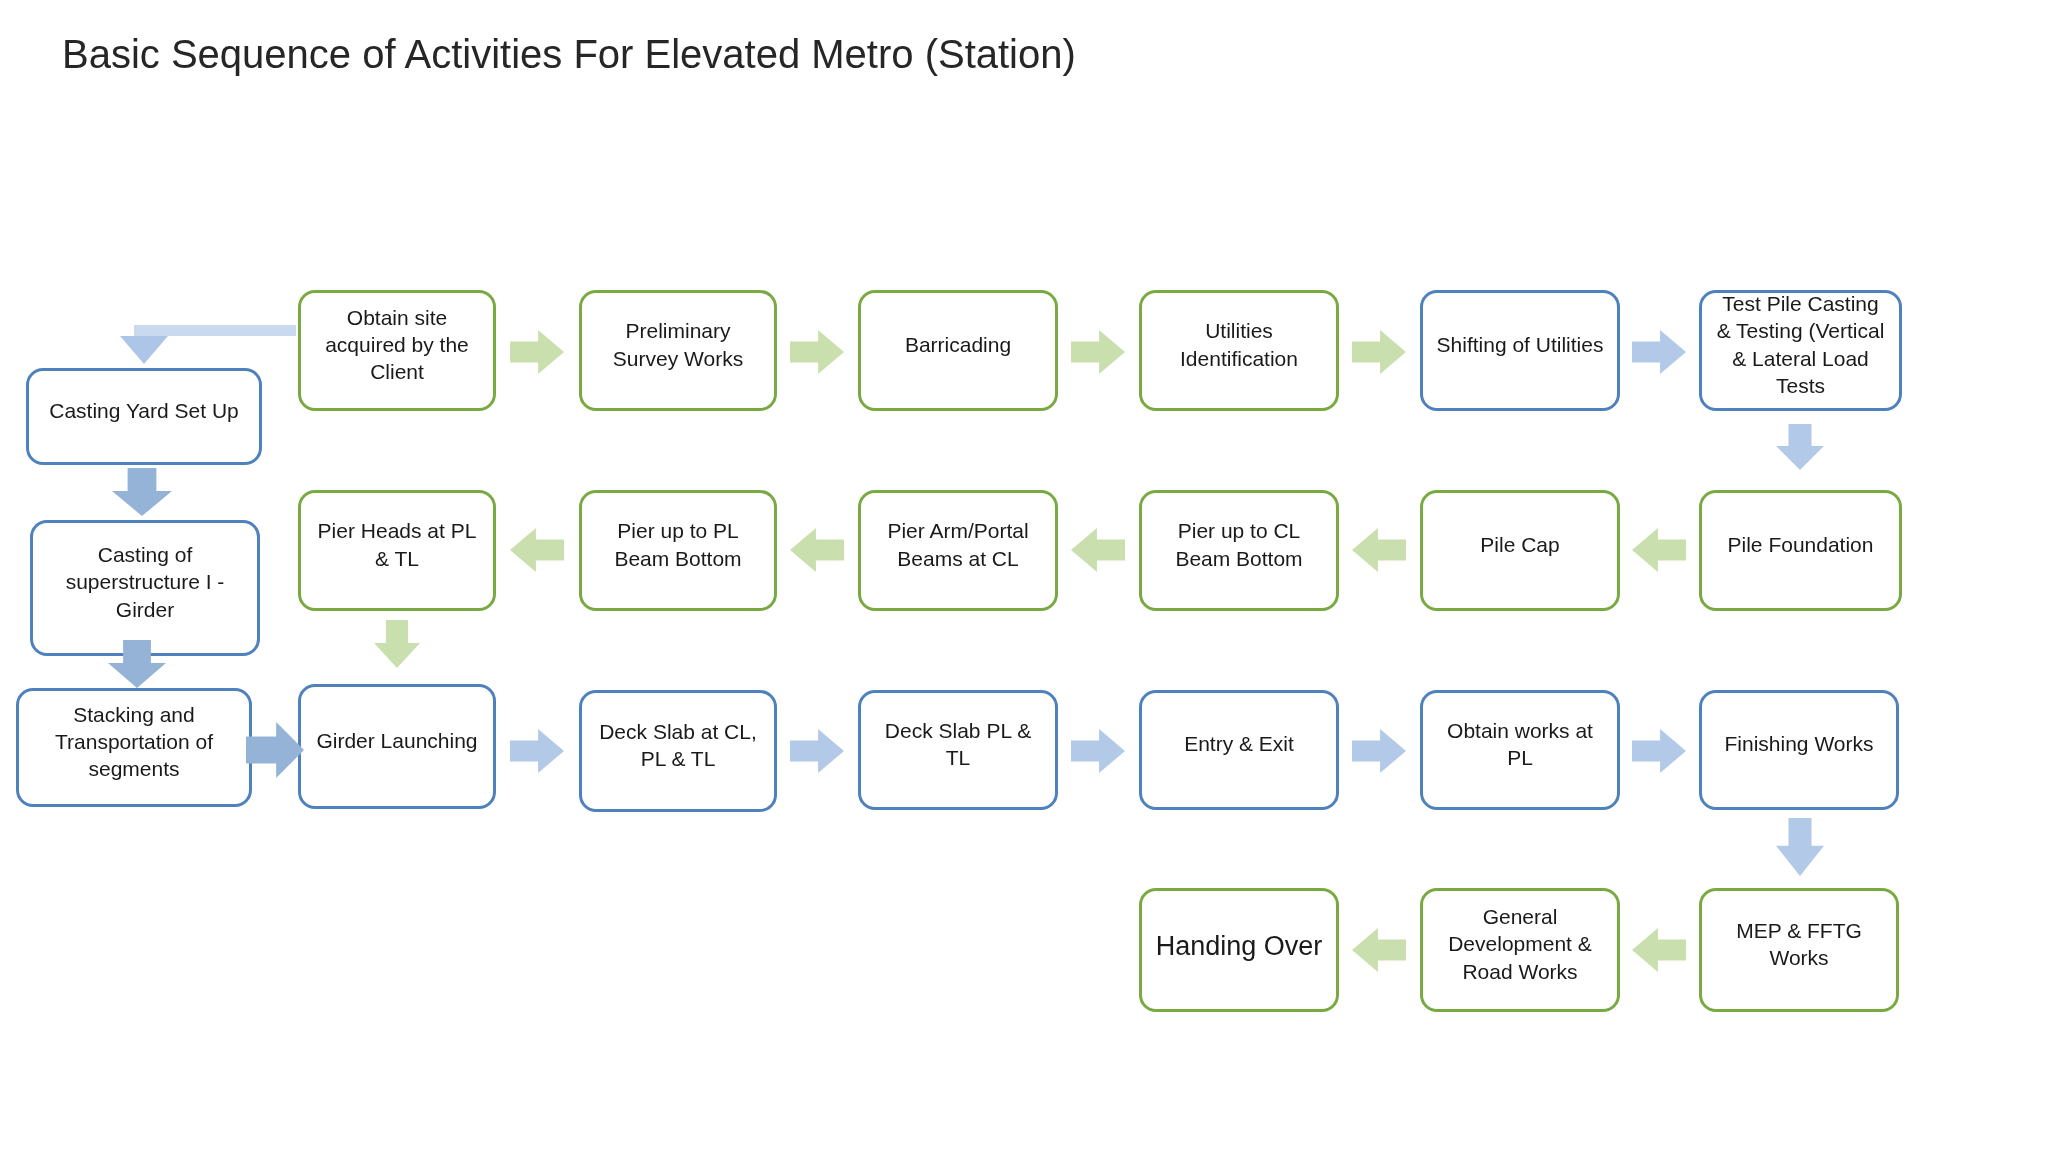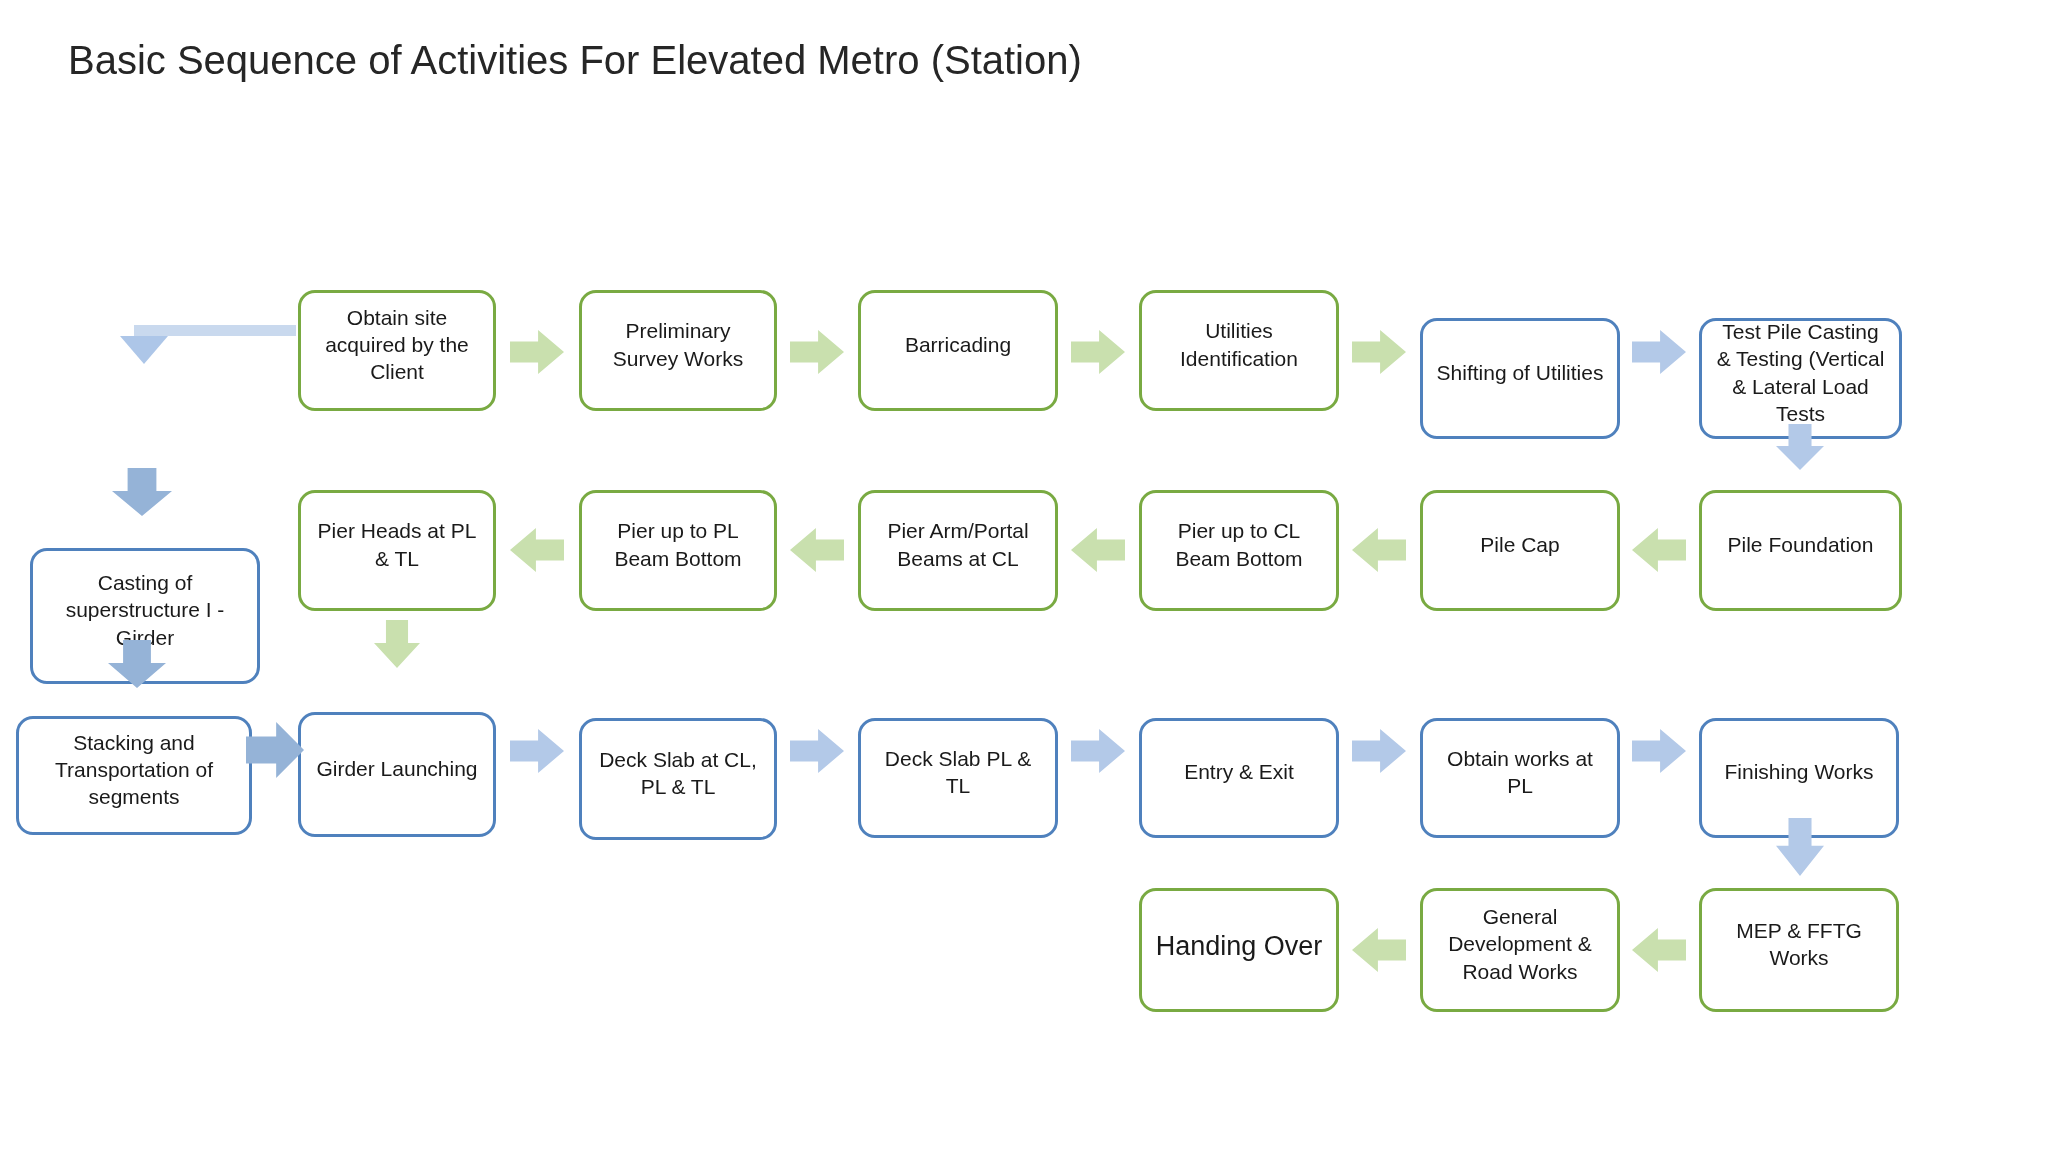--- a/index.html
+++ b/index.html
@@ -7,30 +7,30 @@
     --green-arrow:#c9e0ae; --light-blue-arrow:#b3c9e8; --medium-blue-arrow:#95b3d7;
     --connector-line:#c9d9ee; --connector-head:#adc6e8;
     --text:#1a1a1a; --title-color:#262626;
   }
   html,body{margin:0;padding:0;background:#ffffff;}
   .canvas{
     position:relative;width:2048px;height:1152px;background:#ffffff;overflow:hidden;
     font-family:"Liberation Sans",sans-serif;color:var(--text);
   }
   .title{
-    position:absolute;left:58px;top:28px;margin:10px;
+    position:absolute;left:58px;top:28px;margin:4px;
     font-size:40px;font-weight:300;color:var(--title-color);white-space:nowrap;
   }
   .node{
     position:absolute;box-sizing:border-box;background:#fff;
     display:flex;align-items:center;justify-content:center;text-align:center;
     border-radius:17px;font-size:21px;line-height:1.3;padding:4px 12px 16px 12px;
   }
   .node.g{border:3px solid var(--green-border);}
-  .node.b{border:3px solid var(--blue-border);margin-top:28px;}
+  .node.b{border:3px solid var(--blue-border);}
   .node.lg{font-size:27px;padding-bottom:10px;}
   .ar{position:absolute;}
   .ar.green{background:var(--green-arrow);}
   .ar.blue{background:var(--light-blue-arrow);}
   .ar.mblue{background:var(--medium-blue-arrow);}
   .ar.right{clip-path:polygon(0 26%,52% 26%,52% 0,100% 50%,52% 100%,52% 74%,0 74%);}
   .ar.left{clip-path:polygon(100% 26%,48% 26%,48% 0,0 50%,48% 100%,48% 74%,100% 74%);}
   .ar.down{clip-path:polygon(26% 0,74% 0,74% 48%,100% 48%,50% 100%,0 48%,26% 48%);}
   .connector-bar{position:absolute;background:var(--connector-line);}
   .connector-head{position:absolute;background:var(--connector-head);clip-path:polygon(0 0,100% 0,50% 100%);}
@@ -48,20 +48,21 @@
   <div class="node b" style="left:1420px;top:290px;width:200px;height:121px">Shifting of Utilities</div>
   <div class="node b" style="left:1699px;top:290px;width:203px;height:121px">Test Pile Casting &amp; Testing (Vertical &amp; Lateral Load Tests</div>
 
   <div class="node g" style="left:298px;top:490px;width:198px;height:121px">Pier Heads at PL &amp; TL</div>
   <div class="node g" style="left:579px;top:490px;width:198px;height:121px">Pier up to PL Beam Bottom</div>
   <div class="node g" style="left:858px;top:490px;width:200px;height:121px">Pier Arm/Portal Beams at CL</div>
   <div class="node g" style="left:1139px;top:490px;width:200px;height:121px">Pier up to CL Beam Bottom</div>
   <div class="node g" style="left:1420px;top:490px;width:200px;height:121px">Pile Cap</div>
   <div class="node g" style="left:1699px;top:490px;width:203px;height:121px">Pile Foundation</div>
 
+  <div class="node b" style="left:26px;top:368px;width:236px;height:97px">Casting Yard Set Up</div>
   <div class="node b" style="left:30px;top:520px;width:230px;height:136px">Casting of superstructure  I - Girder</div>
   <div class="node b" style="left:16px;top:688px;width:236px;height:119px">Stacking and Transportation of segments</div>
 
   <div class="node b" style="left:298px;top:684px;width:198px;height:125px">Girder Launching</div>
   <div class="node b" style="left:858px;top:690px;width:200px;height:120px">Deck Slab  PL &amp; TL</div>
   <div class="node b" style="left:579px;top:690px;width:198px;height:122px">Deck Slab at CL, PL &amp; TL</div>
   <div class="node b" style="left:1139px;top:690px;width:200px;height:120px">Entry &amp; Exit</div>
   <div class="node b" style="left:1420px;top:690px;width:200px;height:120px">Obtain works at PL</div>
   <div class="node b" style="left:1699px;top:690px;width:200px;height:120px">Finishing Works</div>
 

